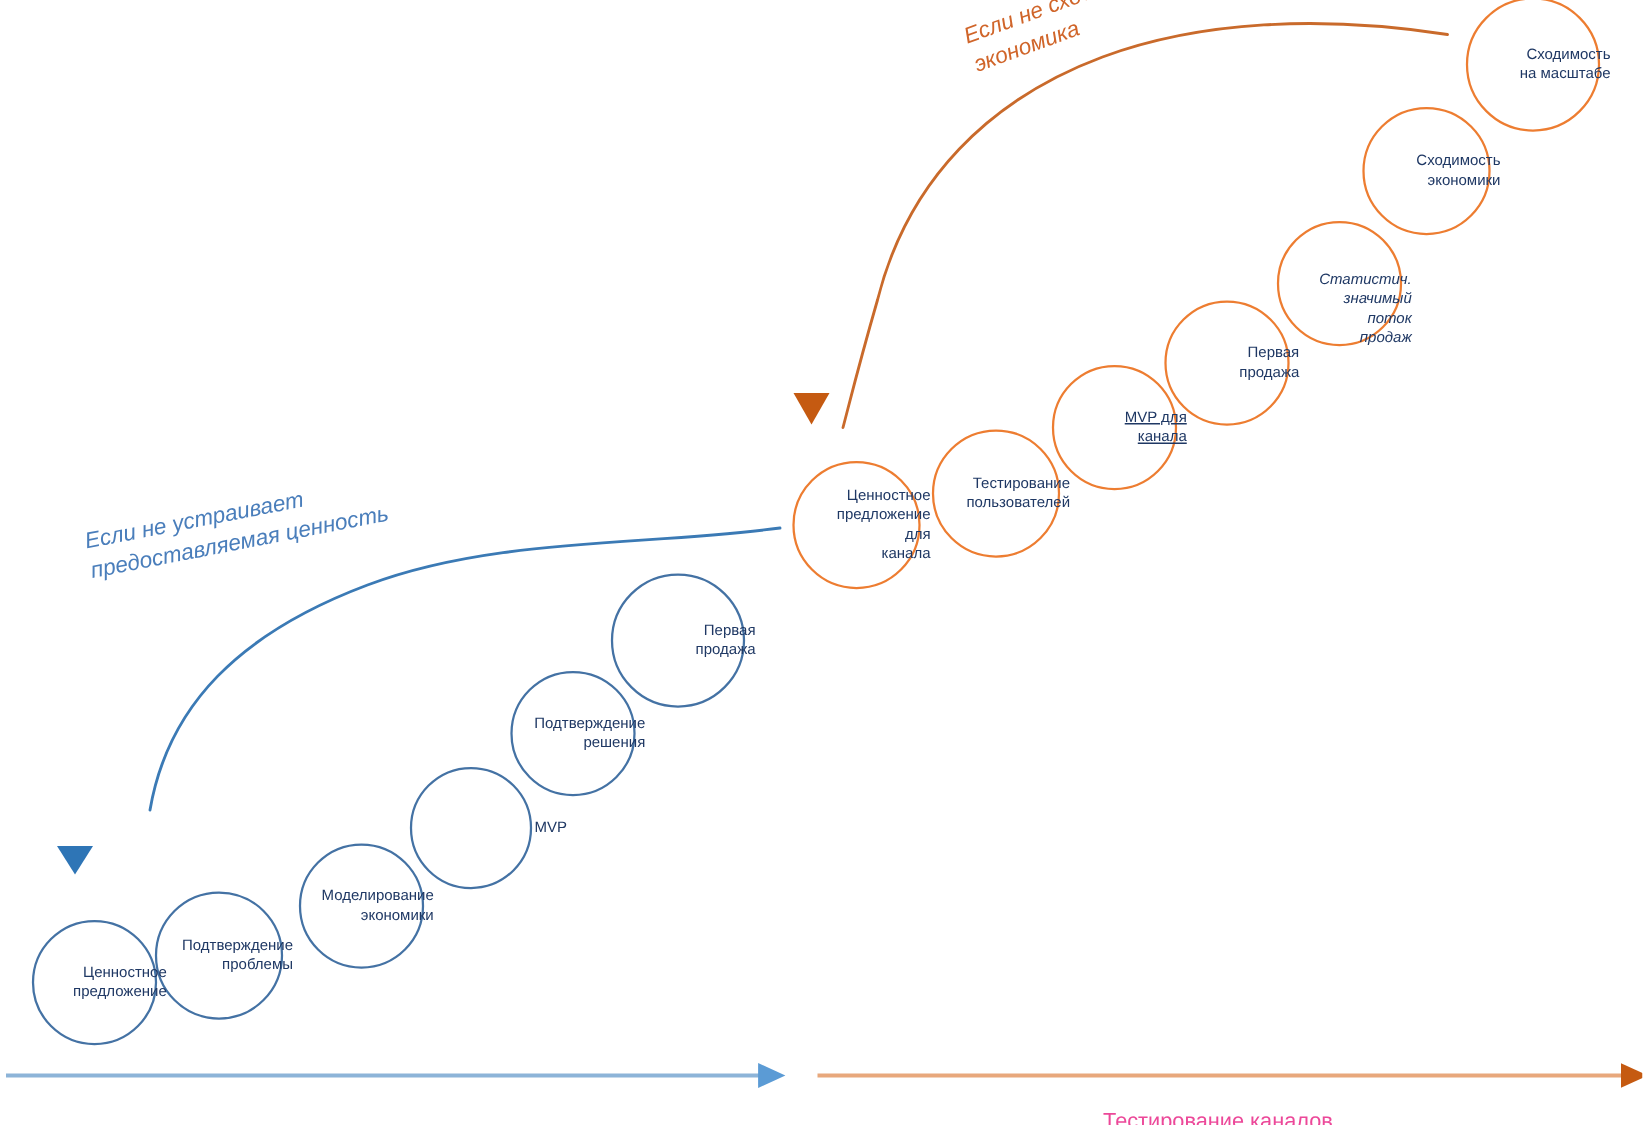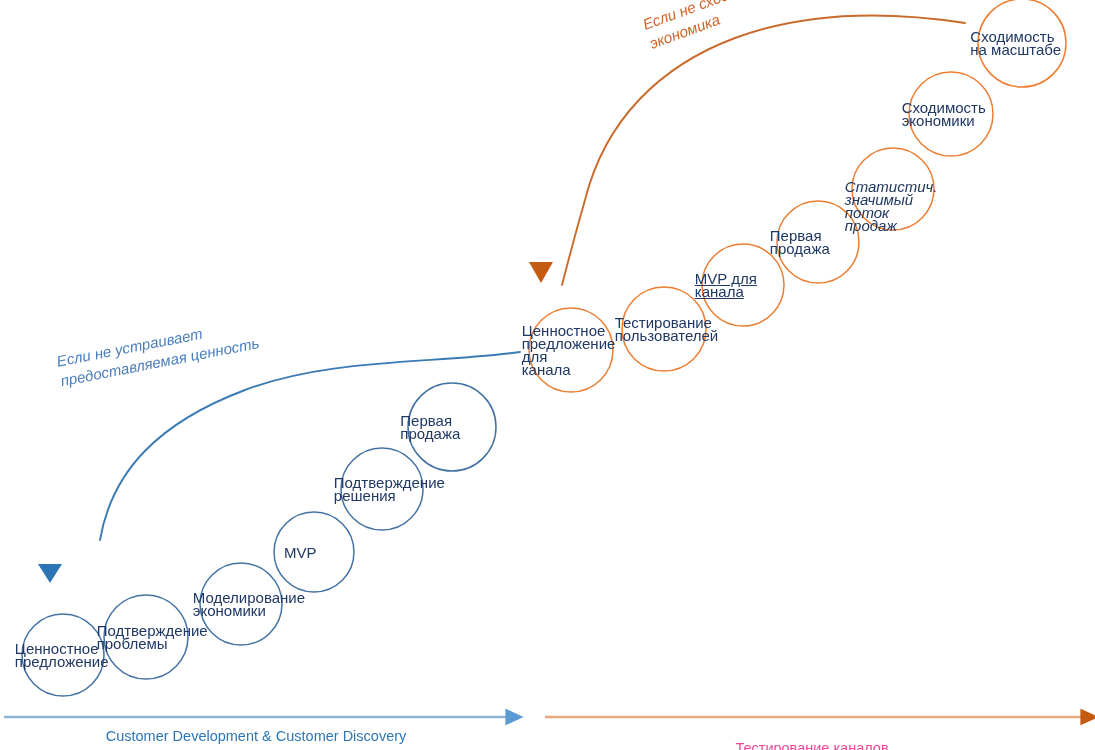--- a/index.html
+++ b/index.html
@@ -2,23 +2,23 @@
 <html><head>
 <meta charset="utf-8">
 <style>
   html,body{margin:0;padding:0;background:#ffffff;}
   body{width:1095px;height:750px;overflow:hidden;
        font-family:"Liberation Sans","DejaVu Sans",sans-serif;}
   #stage{position:relative;width:1095px;height:750px;background:#fff;}
   #svgroot{position:absolute;left:0;top:0;width:1095px;height:750px;}
   .node-label{
     position:absolute;
-    text-align:left;
+    text-align:right;
     color:#1F3864;
-    font-size:15px;
+    font-size:10px;
     line-height:13px;
     letter-spacing:0px;
     transform:translate(-50%,-50%);
     white-space:pre-line;
     pointer-events:none;
     font-family:"Liberation Sans","DejaVu Sans",sans-serif;
   }
   .axis-caption{
     position:absolute;
     transform:translate(-50%,0);
@@ -126,17 +126,16 @@
       <div class="node-label" style="left: 1022px; top: 43px; width: 103.4px;">Сходимость
 на масштабе</div>
     </div>
 
   <div class="arc-note blue" id="left-note" style="left:55px; top:352px; transform: rotate(-11deg);">Если не устраивает
 предоставляемая ценность</div>
 
   <div class="arc-note orange" id="right-note" style="left:640px; top:16px; transform: rotate(-20deg);">Если не сходится
 экономика</div>
 
-  <div class="axis-caption blue" style="left:256px; top:728px;">Customer Development &amp; Customer Discovery</div>
 
   <div class="axis-caption orange" style="left:812px; top:728px;">Тестирование каналов</div>
 
 </div>
 
 </body></html>

